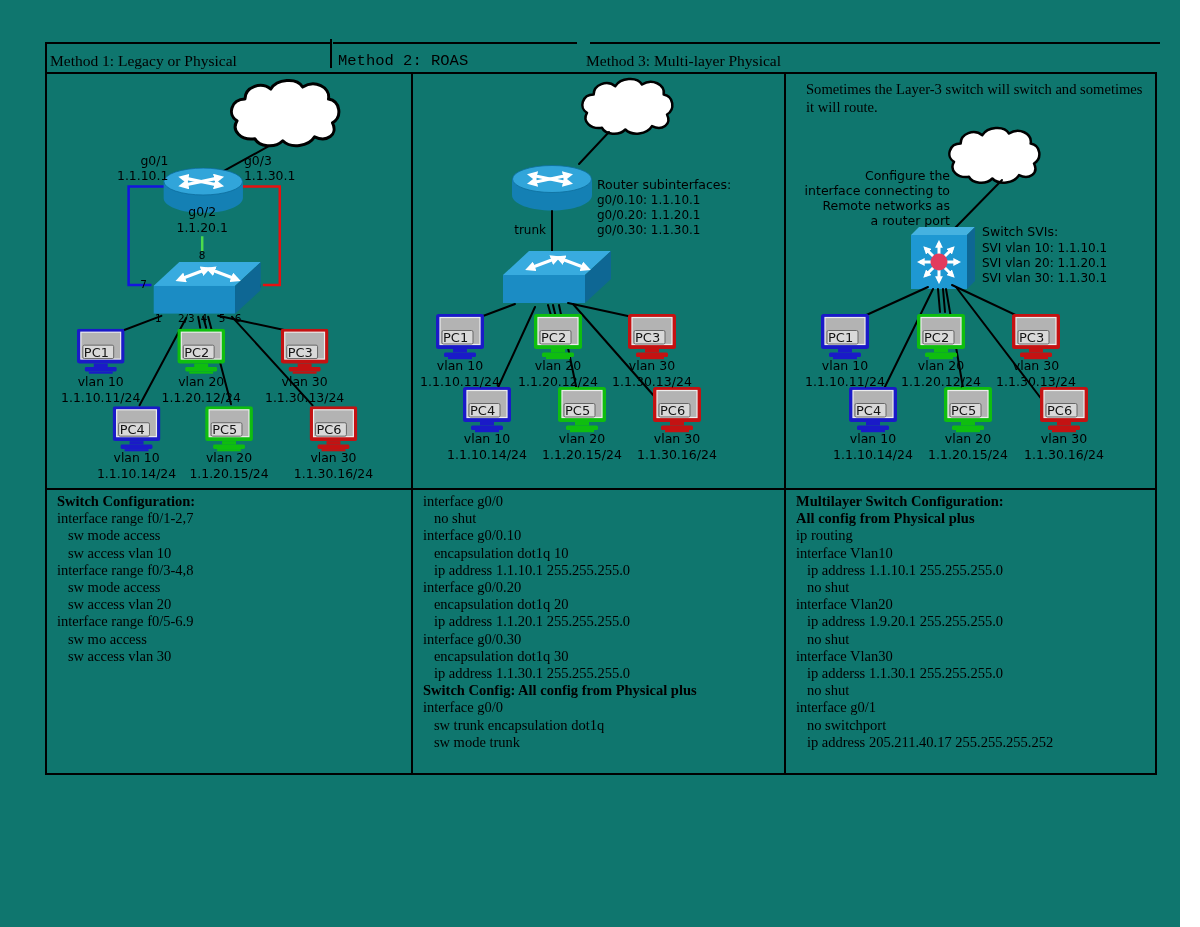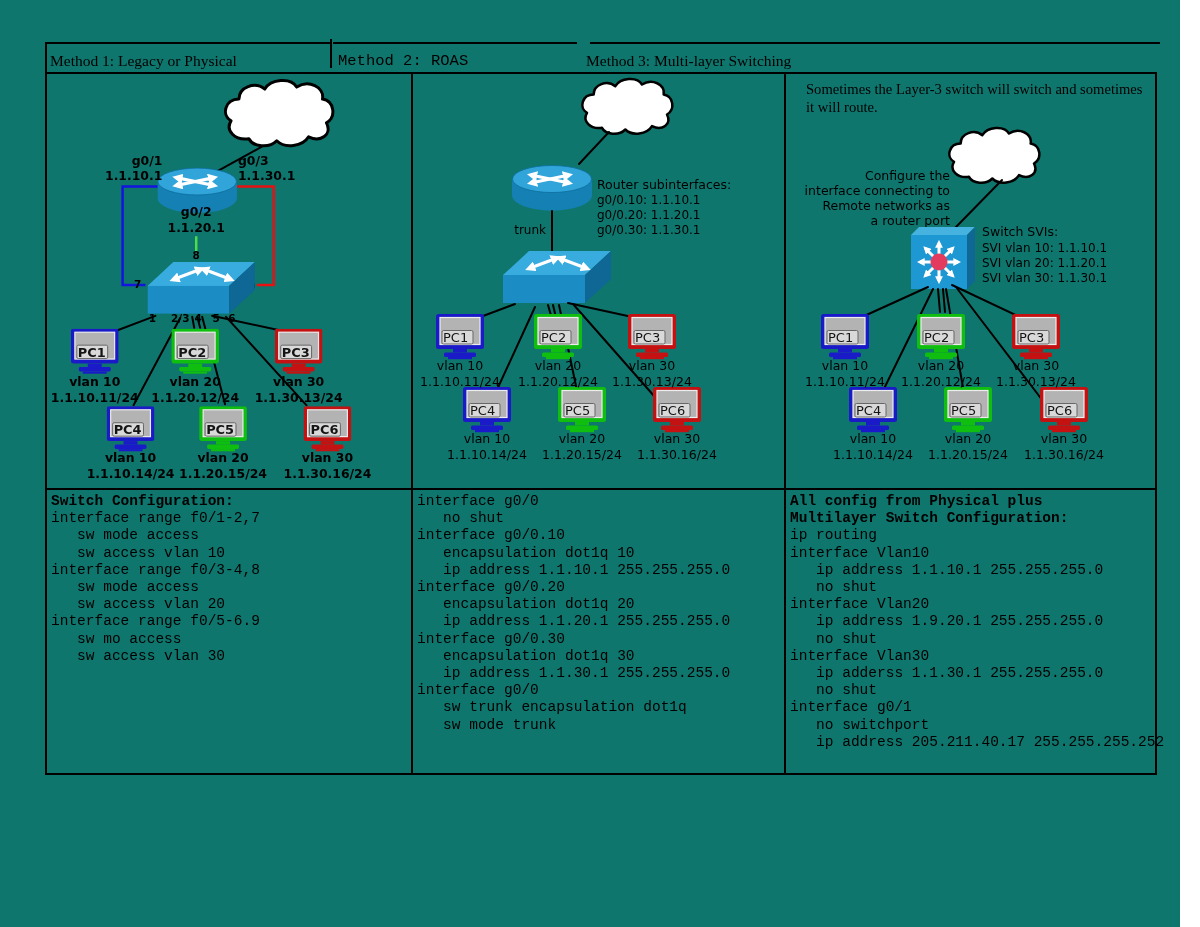--- a/index.html
+++ b/index.html
@@ -4,21 +4,21 @@
 <style>
   html,body{margin:0;padding:0;background:#fff;}
   .page{position:relative;width:1180px;height:927px;background:#0f766e;font-family:"Liberation Serif",serif;color:#000;overflow:hidden;}
   .hline{position:absolute;height:0;border-top:2px solid #000;}
   .vtick{position:absolute;width:0;border-left:2px solid #000;}
   .hdr-title{position:absolute;font-size:15.5px;font-family:"Liberation Serif",serif;white-space:nowrap;}
   .main-box{position:absolute;left:45px;top:72px;width:1112px;height:703px;border:2px solid #000;box-sizing:border-box;}
   .vdiv{position:absolute;top:0;width:2px;height:699px;background:#000;}
   .hdiv{position:absolute;left:0;top:414px;width:1108px;height:2px;background:#000;}
   .panel{position:absolute;top:0;height:414px;}
-  .cfg{position:absolute;top:416px;height:283px;padding:3px 0 0 4px;box-sizing:border-box;font-family:Liberation Mono, monospace;font-size:14.5px;line-height:17.2px;}
+  .cfg{position:absolute;top:416px;height:283px;padding:3px 0 0 10px;box-sizing:border-box;font-family:Liberation Serif, serif;font-size:14.5px;line-height:17.2px;}
   .cfg .b{font-weight:bold;}
   .pre{white-space:pre;}
   svg{display:block;}
   svg text{fill:#000;}
   .lab{font-family:"DejaVu Sans",sans-serif;font-size:12.5px;}
   .lab2{font-family:"DejaVu Sans",sans-serif;font-size:12px;}
   .prt{font-family:"DejaVu Sans",sans-serif;font-size:10.5px;}
   .pcn{font-family:"DejaVu Sans",sans-serif;font-size:13px;fill:#141414;}
   .ser{font-family:"Liberation Serif",serif;font-size:14.6px;}
   .lk{stroke:#000;stroke-width:2;fill:none;stroke-linecap:round;}
@@ -86,28 +86,28 @@
 <div class="page">
 
   <div class="hline" style="left:45px;top:42px;width:285px;"></div>
   <div class="hline" style="left:333px;top:42px;width:244px;"></div>
   <div class="hline" style="left:590px;top:42px;width:570px;"></div>
   <div class="vtick" style="left:45px;top:42px;height:31px;"></div>
   <div class="vtick" style="left:330px;top:39px;height:29px;"></div>
 
   <div class="hdr-title" style="left:50px;top:52px;">Method 1: Legacy or Physical</div>
   <div class="hdr-title" style="left:338px;top:52px;font-family:Liberation Mono, monospace;">Method 2: ROAS</div>
-  <div class="hdr-title" style="left:586px;top:52px;">Method 3: Multi-layer Switching</div>
+  <div class="hdr-title" style="left:586px;top:52px;">Method 3: Multi-layer Physical</div>
 
   <div class="main-box">
     <div class="vdiv" style="left:364px;"></div>
     <div class="vdiv" style="left:737px;"></div>
     <div class="hdiv"></div>
 
-    <div class="panel" style="left:3px;width:364px;font-weight:bold;">
+    <div class="panel" style="left:9px;width:364px;">
       <svg width="364" height="414" viewBox="0 0 366 414">
         <use href="#cloud" x="170" y="2" width="120" height="74"></use>
         <line class="lk" x1="213" y1="72" x2="162" y2="100"></line>
 
         <polyline points="110,112 73,112 73,211 96,211" fill="none" stroke-width="2.5" stroke="#1414e0"></polyline>
         <polyline points="186,112 225,112 225,211 208,211" fill="none" stroke-width="2.5" stroke="#e81010"></polyline>
         <line x1="147" y1="162" x2="147" y2="177" stroke-width="2.5" stroke="#4cdc4c"></line>
 
         <use href="#router" x="108" y="93" width="80" height="46"></use>
 
@@ -295,28 +295,29 @@
    no shut
 interface g0/0.10
    encapsulation dot1q 10
    ip address 1.1.10.1 255.255.255.0
 interface g0/0.20
    encapsulation dot1q 20
    ip address 1.1.20.1 255.255.255.0
 interface g0/0.30
    encapsulation dot1q 30
    ip address 1.1.30.1 255.255.255.0</div>
+      <div class="b">Switch Config: All config from Physical plus</div>
       <div class="pre">interface g0/0
    sw trunk encapsulation dot1q
    sw mode trunk</div>
     </div>
 
     <div class="cfg" style="left:739px;width:369px;">
+      <div class="b">Multilayer Switch Configuration:</div>
       <div class="b">All config from Physical plus</div>
-      <div class="b">Multilayer Switch Configuration:</div>
       <div class="pre">ip routing
 interface Vlan10
    ip address 1.1.10.1 255.255.255.0
    no shut
 interface Vlan20
    ip address 1.9.20.1 255.255.255.0
    no shut
 interface Vlan30
    ip adderss 1.1.30.1 255.255.255.0
    no shut

